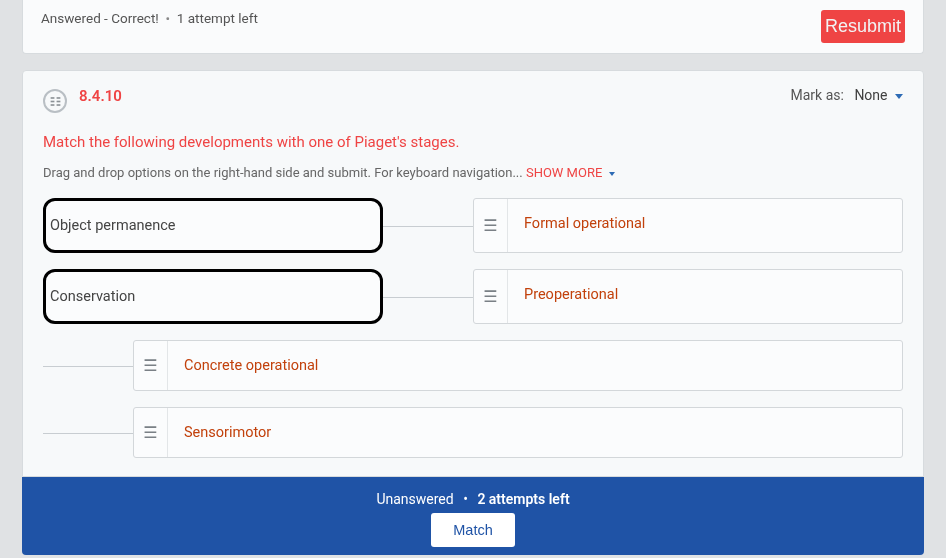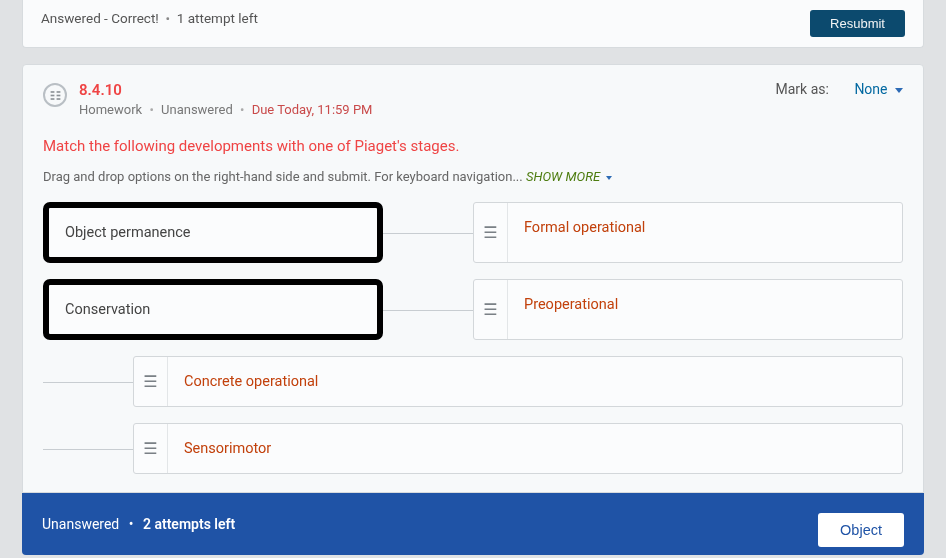--- a/index.html
+++ b/index.html
@@ -21,25 +21,25 @@
     font-size: 13.5px;
     color: #555;
     display: flex;
     justify-content: space-between;
     border: 1px solid #d7dbde;
     border-top: none;
     border-radius: 0 0 4px 4px;
   }
   .prev-footer .dot { color: #888; }
   .resubmit-btn {
-    background: #0c4a6e;
+    background: #ef4444;
     color: #f2f3f4;
-    padding: 6px 20px;
+    padding: 6px 4px;
     border-radius: 3px;
-    font-size: 13px;
+    font-size: 18px;
     border: none;
   }
   .card {
     margin-top: 16px;
     background: #f7f9fa;
     border: 1px solid #d7dbde;
     border-radius: 4px 4px 0 0;
     padding: 16px 20px 14px 20px;
   }
   .q-header {
@@ -61,40 +61,40 @@
     justify-content: center;
     flex-shrink: 0;
     margin-top: 2px;
   }
   .q-icon svg { width: 13px; height: 13px; fill: #8b9196;}
   .q-num { font-size: 15px; font-weight: 600; color: #ef4444; }
   .q-meta { font-size: 13px; color: #777; margin-top: 3px;}
   .q-meta .sep { color:#aaa; margin: 0 4px;}
   .q-meta .due { color: #c94a4a; }
   .mark-as { font-size: 14px; color: #555; }
-  .mark-as-val { color: #0369a1; cursor: pointer; margin-left: 15px; }
+  .mark-as-val { color: #404040; cursor: pointer; }
   .caret-down { display:inline-block; margin-left:4px; width:0;height:0;border-left:4px solid transparent;border-right:4px solid transparent;border-top:5px solid #2d6bb5; vertical-align: middle;}
   .q-prompt { margin-top: 20px; font-size: 15px; color: #ef4444; }
   .q-instr { margin-top: 14px; font-size: 13px; color: #666; }
-  .show-more { color: #4d7c0f; cursor: pointer; font-style: italic; }
+  .show-more { color: #ef4444; cursor: pointer; }
   .caret-down-sm { display:inline-block; margin-left:3px; width:0;height:0;border-left:3.5px solid transparent;border-right:3.5px solid transparent;border-top:4.5px solid #2d6bb5; vertical-align: middle;}
 
   .match-area { margin-top: 18px; }
   .match-row {
     display: flex;
     align-items: stretch;
     gap: 0;
     margin-bottom: 16px;
   }
   .prompt-box {
     flex: 0 0 340px;
     background: #fbfcfd;
-    border: 6px solid #000000;
-    border-radius: 7px;
-    padding: 16px 16px;
+    border: 3px solid #000000;
+    border-radius: 12px;
+    padding: 16px 4px;
     font-size: 14.5px;
     color: #444;
   }
   .connector {
     flex: 0 0 90px;
     position: relative;
   }
   .connector::before {
     content: "";
     position: absolute;
@@ -128,20 +128,21 @@
 
   .footer-bar {
     background: #1f53a6;
     color: #fff;
     padding: 14px 20px;
     font-size: 14px;
     display: flex;
     justify-content: space-between;
     align-items: center;
     border-radius: 0 0 4px 4px;
+    flex-direction: column;
   }
   .footer-bar .dot2 { margin: 0 6px; }
   .footer-bar .attleft { font-weight: 600; }
   .submit-btn {
     background: #fff;
     color: #1f53a6;
     border: none;
     padding: 9px 22px;
     font-size: 14.5px;
     border-radius: 3px;
@@ -172,27 +173,20 @@
               <rect x="3" y="4" width="7" height="3"></rect>
               <rect x="3" y="10.5" width="7" height="3"></rect>
               <rect x="3" y="17" width="7" height="3"></rect>
               <rect x="14" y="4" width="7" height="3"></rect>
               <rect x="14" y="10.5" width="7" height="3"></rect>
               <rect x="14" y="17" width="7" height="3"></rect>
             </svg>
         </div>
         <div>
           <div class="q-num">8.4.10</div>
-          <div class="q-meta">
-            <span>Homework</span>
-            <span class="sep">•</span>
-            <span>Unanswered</span>
-            <span class="sep">•</span>
-            <span class="due">Due Today, 11:59 PM</span>
-          </div>
         </div>
       </div>
       <div class="mark-as">
         <span>Mark as:</span>
         <span>&nbsp;</span>
         <span class="mark-as-val">None</span>
         <span class="caret-down"></span>
       </div>
     </div>
 
@@ -245,16 +239,16 @@
 
     </div>
   </div>
 
   <div class="footer-bar">
     <div>
       <span>Unanswered</span>
       <span class="dot2">•</span>
       <span class="attleft">2 attempts left</span>
     </div>
-    <button class="submit-btn">Object</button>
+    <button class="submit-btn">Match</button>
   </div>
 
 </div>
 
 </body></html>

